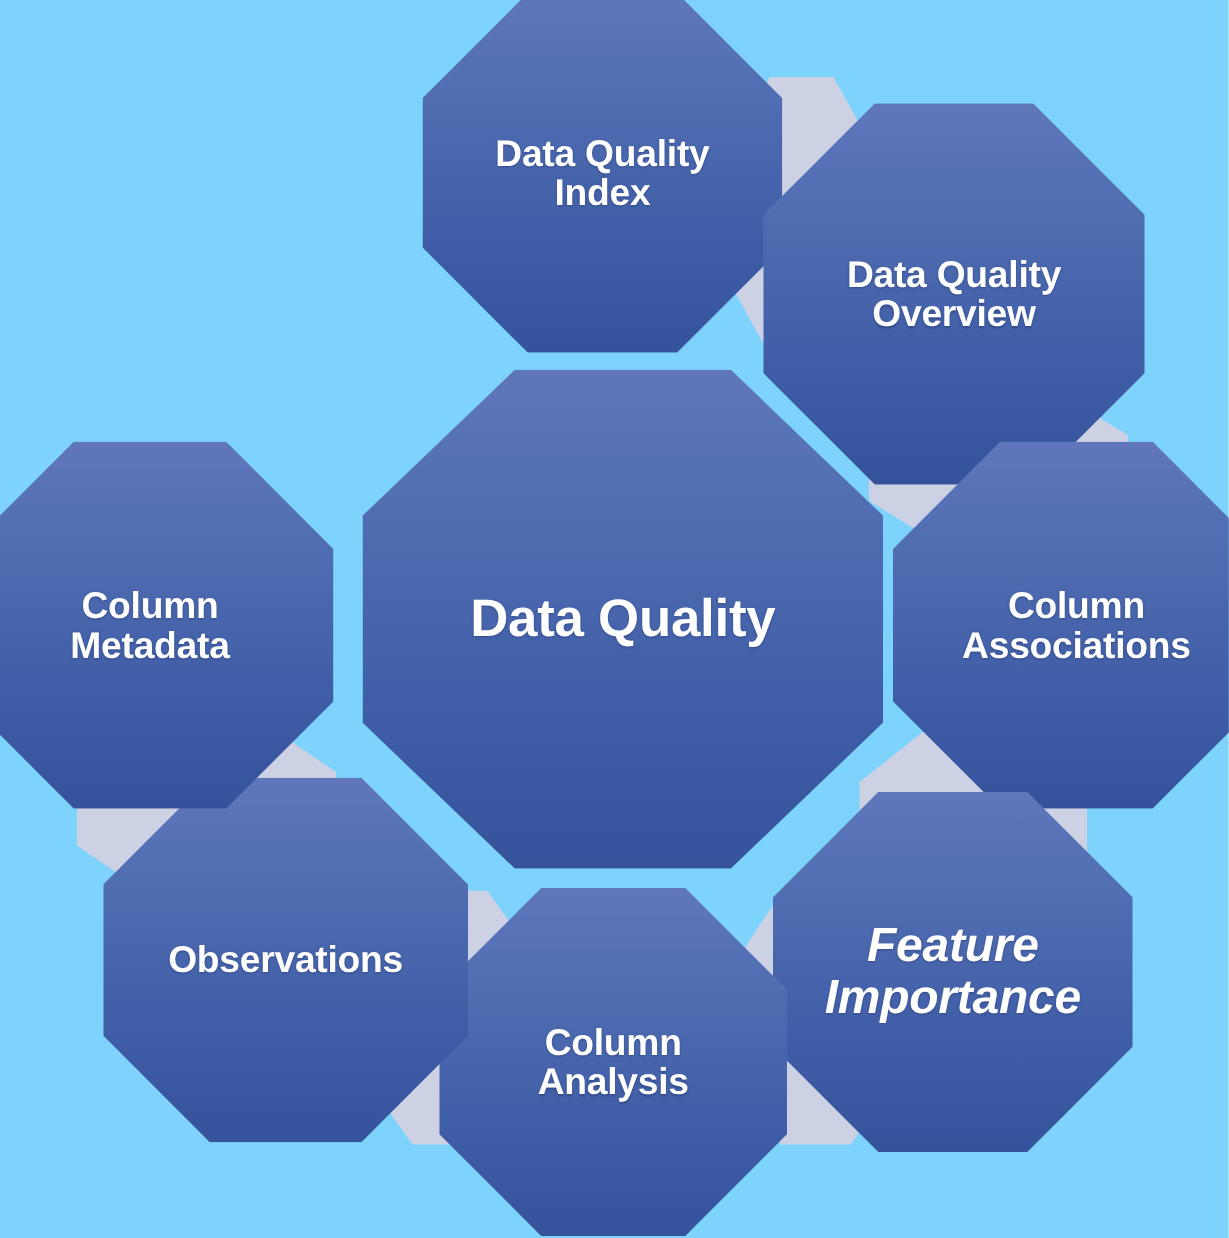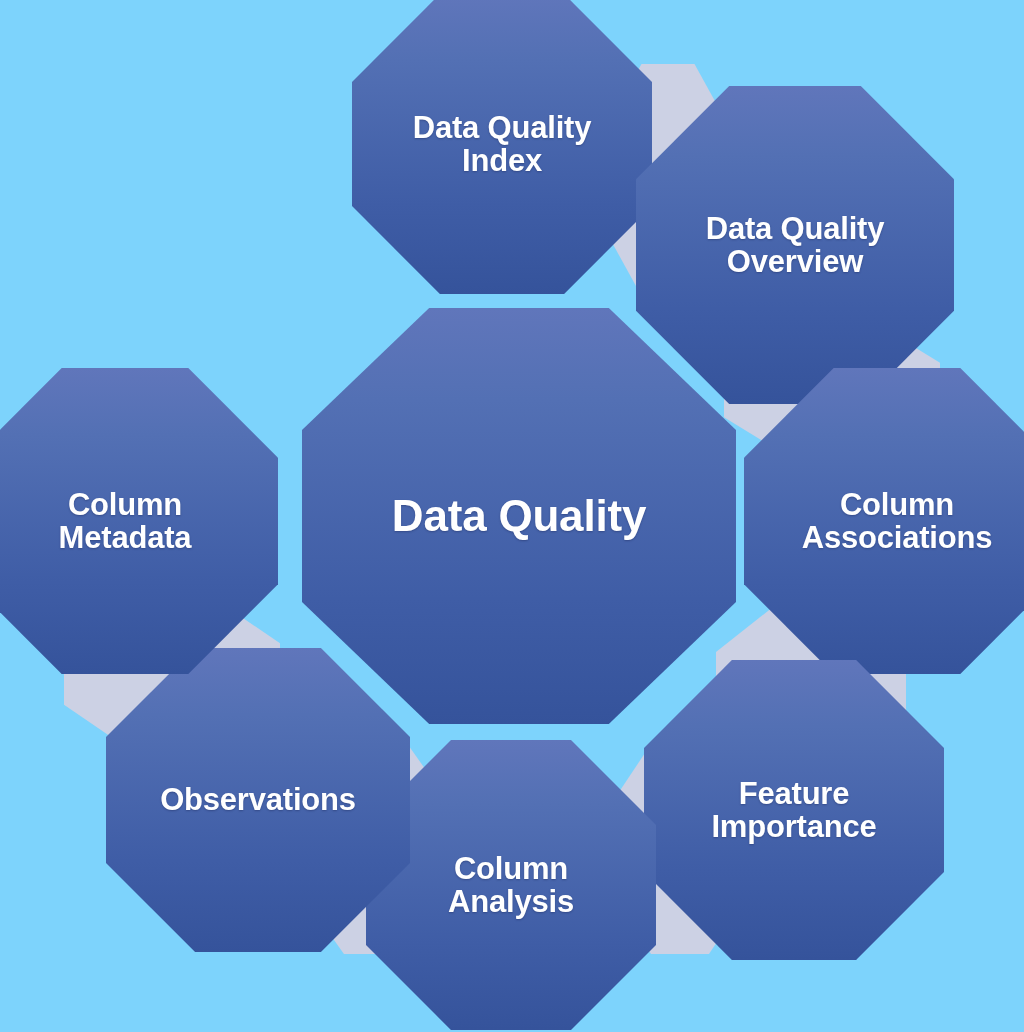--- a/index.html
+++ b/index.html
@@ -95,38 +95,37 @@
   }
   #node-col-assoc .node-label { font-size: 31px; }
 
   
   #node-feat-imp {
     left: 644px;
     top: 660px;
     width: 300px;
     height: 300px;
   }
-  #node-feat-imp .node-label { font-size: 31px; }
+  #node-feat-imp .node-label { font-size: 40px; font-style: italic; }
 
   
   #node-col-analysis {
     left: 366px;
     top: 740px;
     width: 290px;
     height: 290px;
   }
   #node-col-analysis .node-label { font-size: 31px; }
 
   
   #node-observations {
     left: 86px;
     top: 648px;
     width: 304px;
     height: 304px;
-    margin-left: 20px;
   }
   #node-observations .node-label { font-size: 31px; }
 
   
   #node-col-meta {
     left: -28px;
     top: 368px;
     width: 306px;
     height: 306px;
   }

